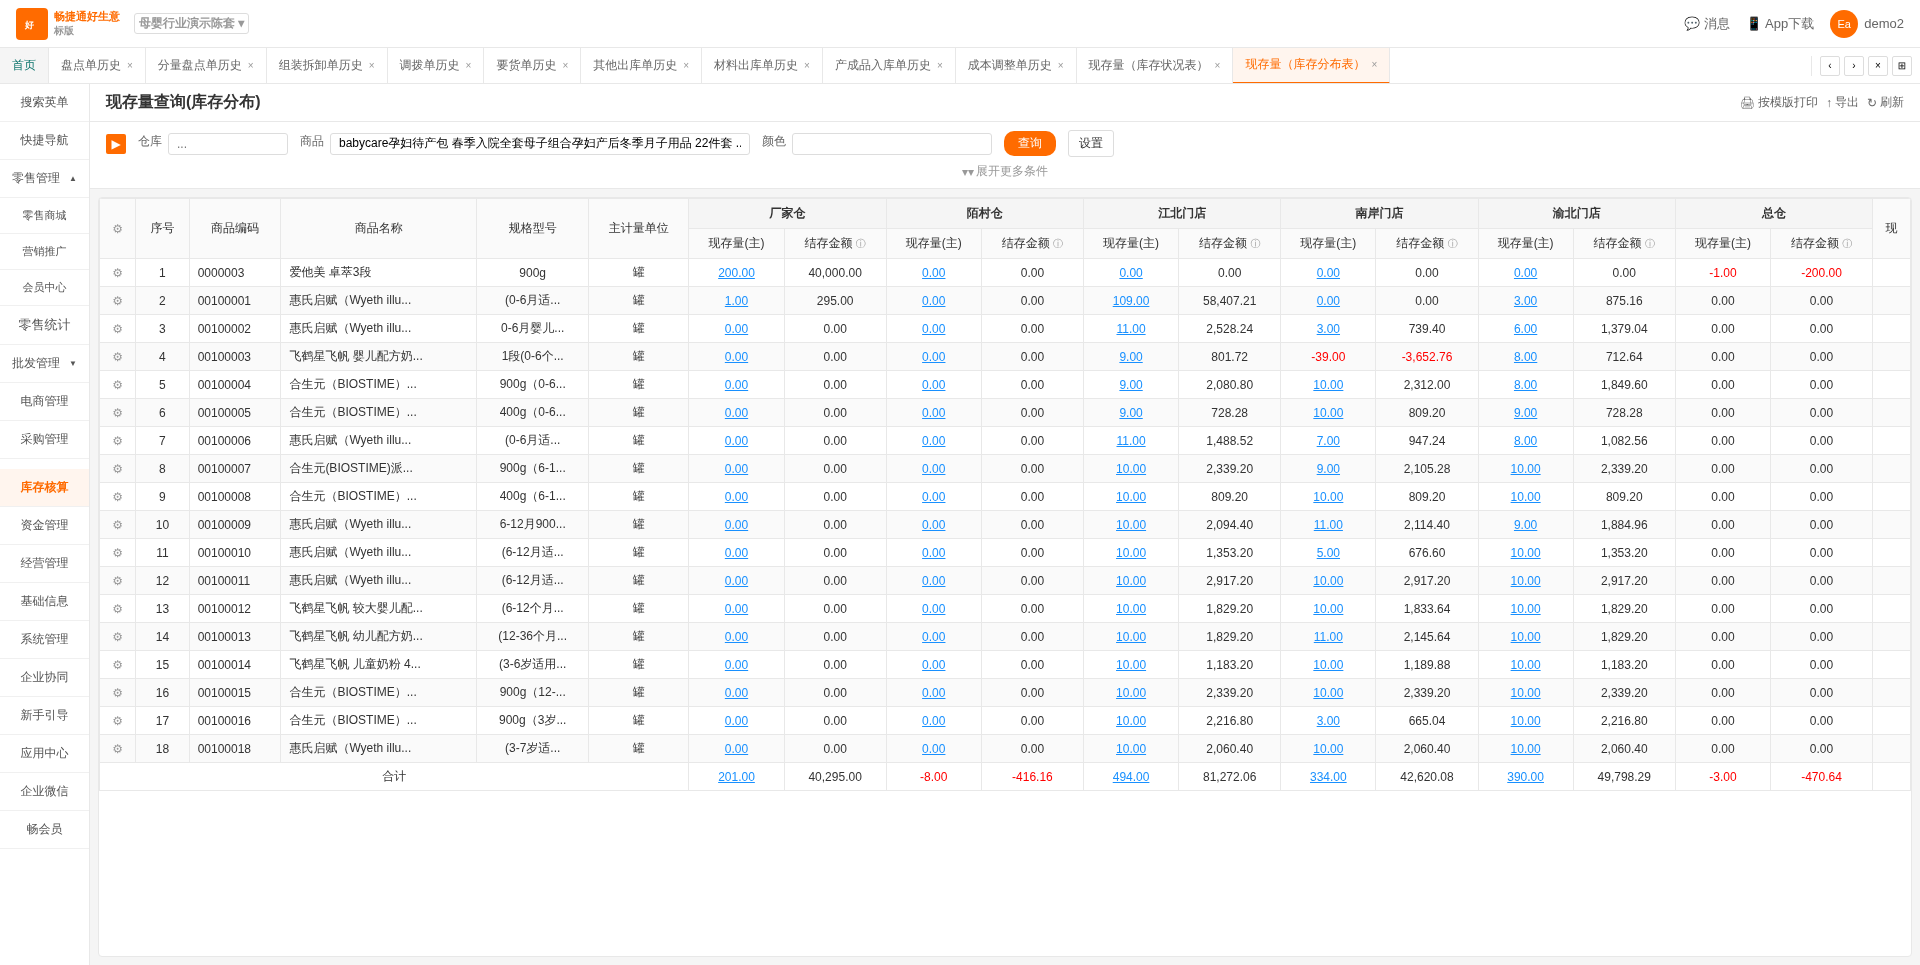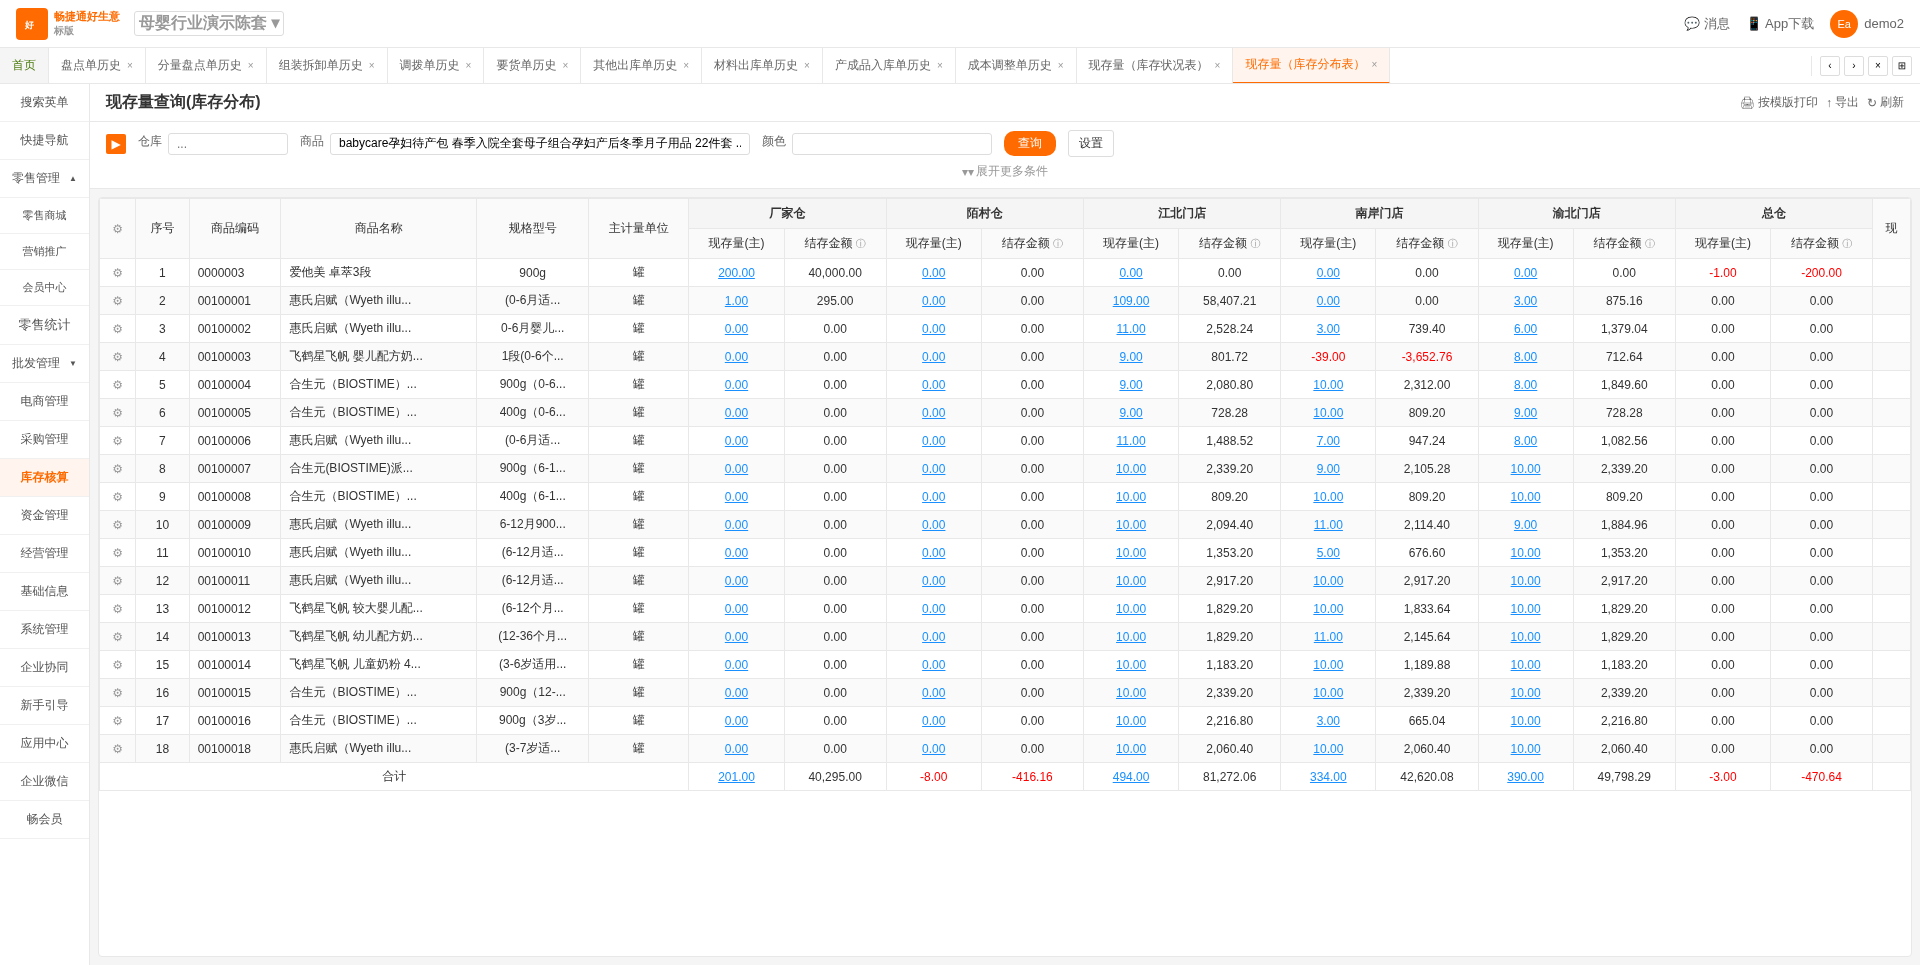--- a/index.html
+++ b/index.html
@@ -10,33 +10,33 @@
     .top-bar-left { display: flex; align-items: center; gap: 12px; }
     .logo-area { display: flex; align-items: center; gap: 6px; font-size: 13px; color: #ff6b00; font-weight: bold; }
     .logo-icon { width: 32px; height: 32px; background: #ff6b00; border-radius: 4px; display: flex; align-items: center; justify-content: center; color: #fff; font-size: 10px; }
     .top-bar-right { display: flex; align-items: center; gap: 16px; font-size: 13px; color: #666; }
     .top-bar-right .user-info { display: flex; align-items: center; gap: 6px; }
     .avatar { width: 28px; height: 28px; border-radius: 50%; background: #ff6b00; display: flex; align-items: center; justify-content: center; color: #fff; font-size: 11px; }
 
     
     .nav-tabs { height: 36px; background: #fff; display: flex; align-items: center; border-bottom: 1px solid #e8e8e8; overflow: hidden; }
     .nav-tab { height: 36px; padding: 0 12px; display: flex; align-items: center; gap: 4px; font-size: 12px; color: #666; border-right: 1px solid #e8e8e8; white-space: nowrap; cursor: pointer; position: relative; flex-shrink: 0; }
-    .nav-tab.home { color: #4d7c0f; background: #f5f5f5; }
+    .nav-tab.home { color: #0f766e; background: #f5f5f5; }
     .nav-tab.active { color: #ff6b00; background: #fff5ee; border-bottom: 2px solid #ff6b00; }
     .nav-tab .close-btn { font-size: 10px; color: #999; cursor: pointer; margin-left: 2px; }
     .nav-tabs-nav { display: flex; align-items: center; margin-left: auto; gap: 4px; padding: 0 8px; border-left: 1px solid #e8e8e8; }
     .nav-tabs-nav button { background: none; border: 1px solid #ddd; border-radius: 2px; cursor: pointer; font-size: 10px; width: 20px; height: 20px; }
 
     
     .layout { display: flex; height: calc(965px - 84px); }
 
     
     .sidebar { width: 90px; background: #fff; border-right: 1px solid #e8e8e8; display: flex; flex-direction: column; overflow-y: auto; }
     .sidebar-item { padding: 10px 16px; text-align: center; font-size: 12px; color: #555; cursor: pointer; border-bottom: 1px solid #f0f0f0; }
-    .sidebar-item.active { color: #ff6b00; background: #fff5ee; font-weight: bold; }
+    .sidebar-item.active { color: #ff6b00; background: #fff5ee; font-weight: bold; margin-top: 10px; }
     .sidebar-item.has-sub { display: flex; justify-content: space-between; align-items: center; padding: 10px 12px; }
     .sidebar-item .arrow { font-size: 8px; }
 
     
     .main-content { flex: 1; overflow: hidden; display: flex; flex-direction: column; background: #f5f5f5; }
 
     
     .page-header { background: #fff; padding: 8px 16px; display: flex; align-items: center; justify-content: space-between; border-bottom: 1px solid #e8e8e8; }
     .page-title { font-size: 16px; font-weight: bold; color: #333; }
     .page-actions { display: flex; align-items: center; gap: 8px; font-size: 12px; }
@@ -85,21 +85,21 @@
       <div class="logo-icon">
         <svg width="20" height="20" viewBox="0 0 20 20">
             <rect width="20" height="20" rx="3" fill="#ff6b00"></rect>
             <text x="3" y="14" font-size="9" fill="#fff" font-family="Arial">好</text>
           </svg>
       </div>
       <div>
         <div style="font-size:11px;color:#ff6b00;font-weight:bold;">畅捷通好生意</div>
         <div style="font-size:10px;color:#999;">标版</div>
       </div>
-      <div style="font-size:16px;color:#999;margin-left:8px;border:1px solid #ddd;border-radius:3px;padding:1px 4px;cursor:pointer;">母婴行业演示陈套 ▾</div>
+      <div style="font-size:12px;color:#999;margin-left:8px;border:1px solid #ddd;border-radius:3px;padding:1px 4px;cursor:pointer;">母婴行业演示陈套 ▾</div>
     </div>
   </div>
   <div class="top-bar-right">
     <div class="action-btn">
       <span>💬</span>
       <span>消息</span>
     </div>
     <div class="action-btn">
       <span>📱</span>
       <span>App下载</span>

